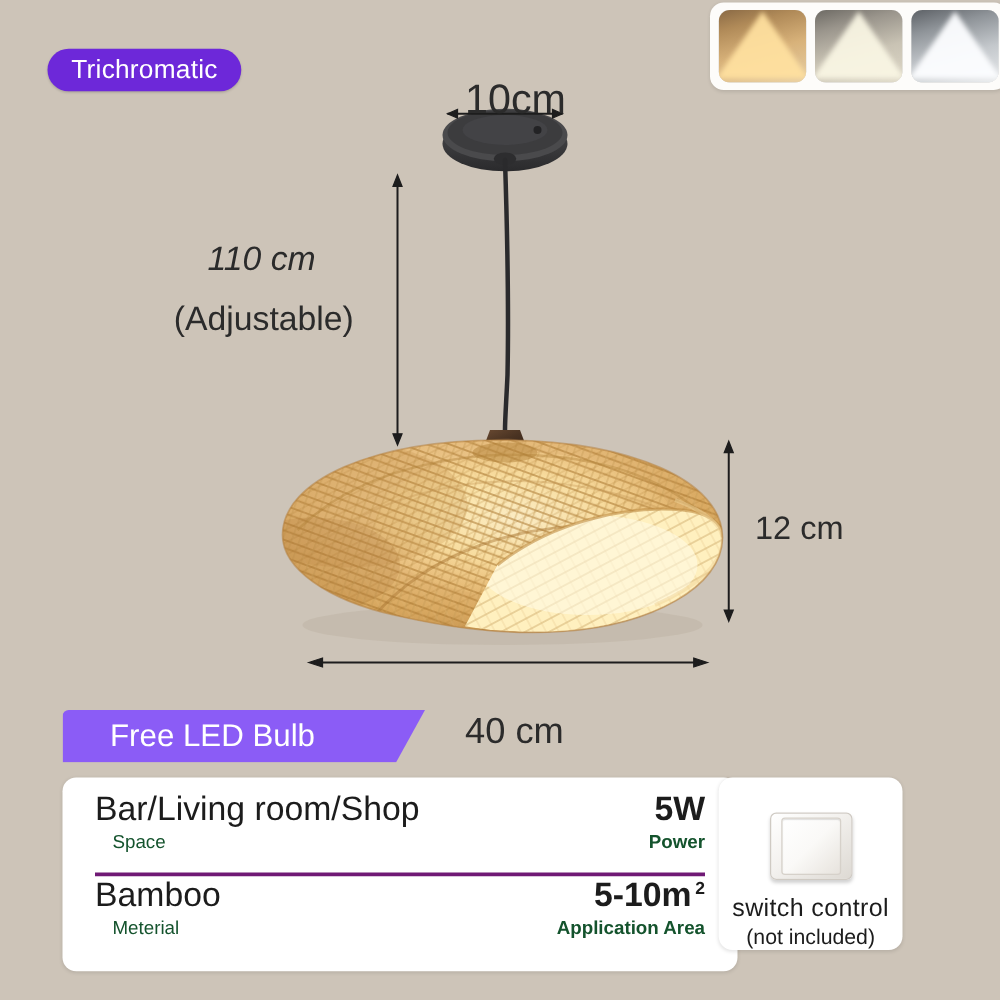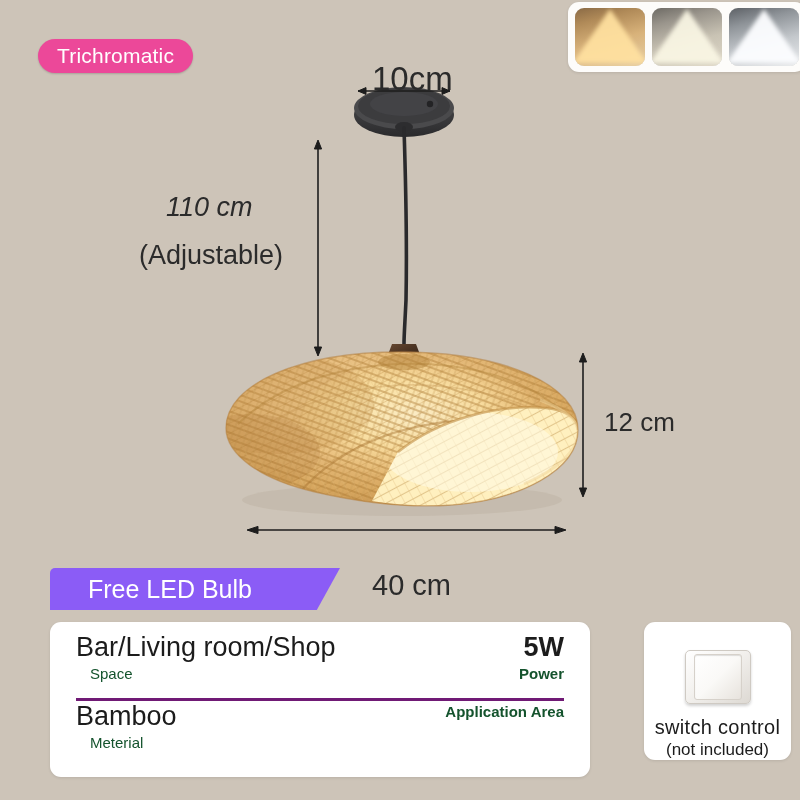--- a/index.html
+++ b/index.html
@@ -8,21 +8,21 @@
     background:#cdc4b8;
     font-family:"Liberation Sans", sans-serif;
     position:relative;
   }
   .stage{position:absolute;left:0;top:0;width:800px;height:800px;}
 
   
   #trichromatic-badge{
     position:absolute;left:38px;top:39px;
     height:34px;padding:0 19px;
-    background:#ec4899;border-radius:17px;
+    background:#6d28d9;border-radius:17px;
     display:flex;align-items:center;justify-content:center;
     box-shadow:0 1px 2px rgba(0,0,0,.18);
   }
   #trichromatic-badge span{
     color:#fff;font-size:21px;letter-spacing:.2px;white-space:nowrap;
   }
 
   
   #cct-panel{
     position:absolute;left:568px;top:2px;width:238px;height:70px;
@@ -84,21 +84,21 @@
   .spec-row{display:flex;justify-content:space-between;align-items:flex-start;height:66px;}
   .spec-row.with-divider{border-bottom:3px solid #701a75;}
   .spec-cell{display:flex;flex-direction:column;}
   .spec-cell.right{align-items:flex-end;font-weight:bold;}
   .spec-value{font-size:27px;color:#1c1c1c;line-height:1.15;white-space:nowrap;}
   .spec-value sup{font-size:14px;vertical-align:super;margin-left:3px;}
   .spec-sub{font-size:15px;color:#14532d;margin-top:2px;white-space:nowrap;margin-left:14px;}
 
   
   #switch-card{
-    position:absolute;left:644px;top:622px;width:147px;height:138px;
+    position:absolute;left:575px;top:622px;width:147px;height:138px;
     background:#fff;border-radius:11px;
     box-shadow:0 1px 3px rgba(0,0,0,.10);
     display:flex;flex-direction:column;align-items:center;
     padding-top:28px;box-sizing:border-box;
   }
   #wall-switch-graphic{
     width:66px;height:62px;border-radius:5px;
     background:linear-gradient(140deg,#ffffff 0%,#f3f1ee 45%,#ddd9d3 100%);
     border:1px solid #cfcac3;
     box-shadow:0 2px 3px rgba(0,0,0,.18);
@@ -286,20 +286,21 @@
         <div class="spec-value">5W</div>
         <div class="spec-sub">Power</div>
       </div>
     </div>
     <div class="spec-row">
       <div class="spec-cell">
         <div class="spec-value">Bamboo</div>
         <div class="spec-sub">Meterial</div>
       </div>
       <div class="spec-cell right">
+        <div class="spec-value"><span>5-10m</span><sup>2</sup></div>
         <div class="spec-sub">Application Area</div>
       </div>
     </div>
   </div>
 
   <div id="switch-card">
     <div id="wall-switch-graphic">
       <div id="wall-switch-rocker"></div>
     </div>
     <div id="switch-caption">switch control</div>

